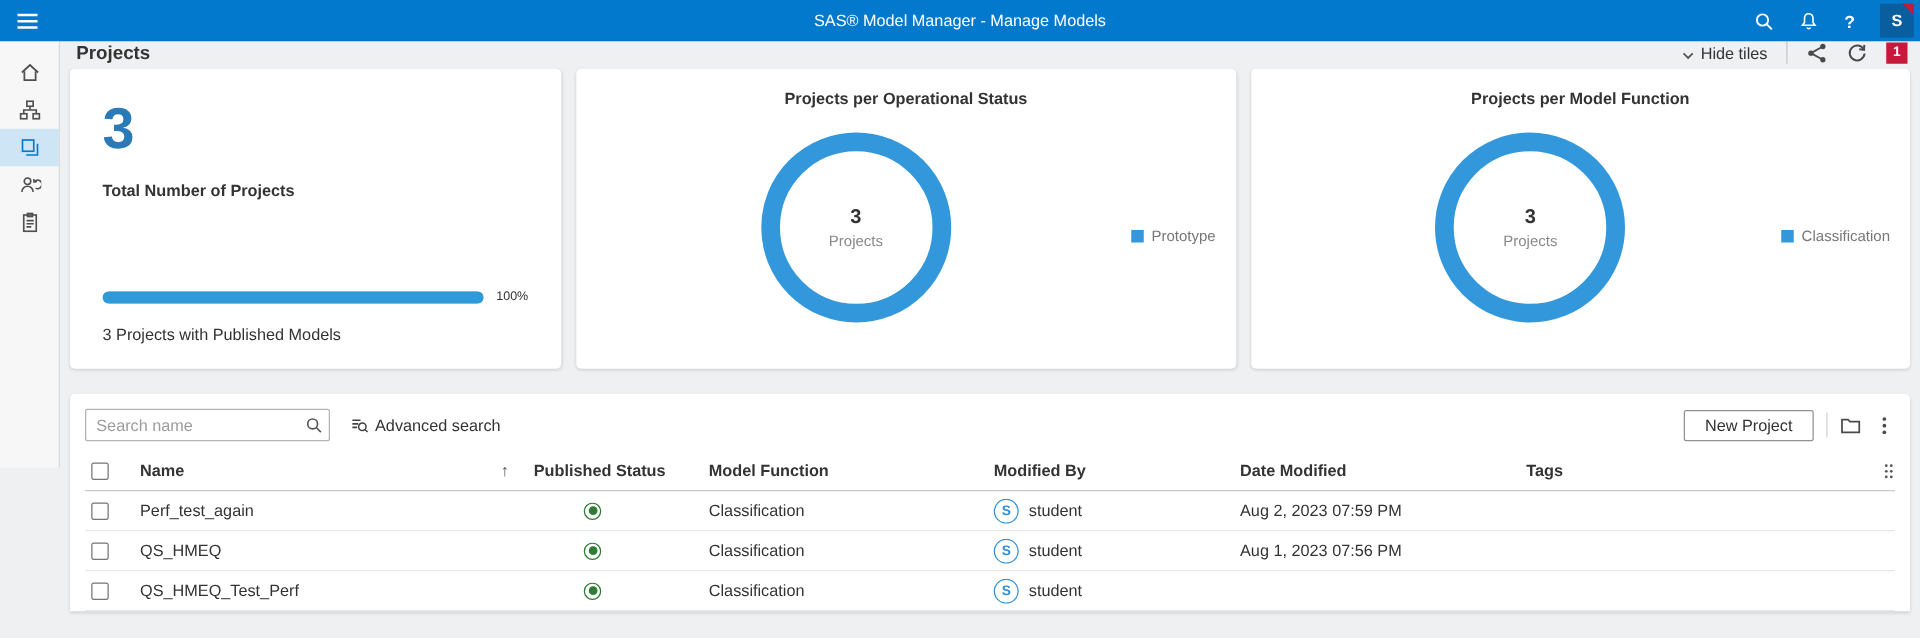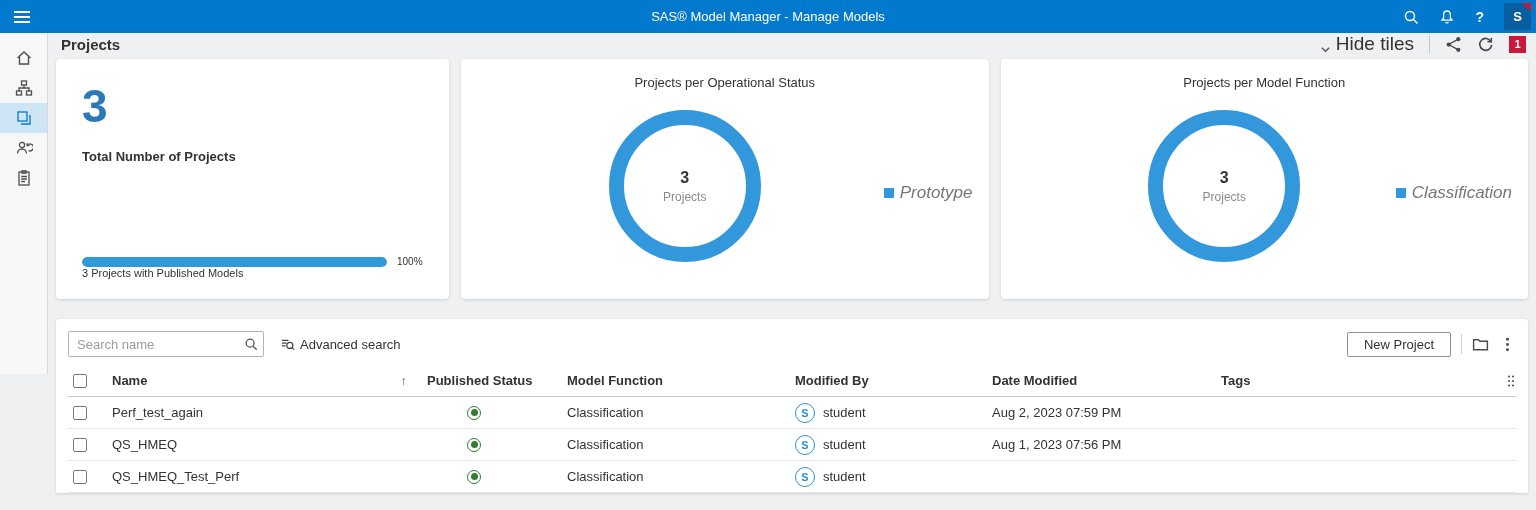--- a/index.html
+++ b/index.html
@@ -43,52 +43,52 @@
   }
   .sidebar-item.active { background:#cde5f5; color:#0379cd; }
   .sb-icon { width:18px; height:18px; }
 
   .main { flex:1; min-width:0; display:flex; flex-direction:column; }
 
   
   .page-header { height:46px; display:flex; align-items:center; padding:0 10px 0 13px; }
   .page-title { font-size:15px; font-weight:bold; }
   .ph-right { margin-left:auto; display:flex; align-items:center; gap:15px; }
-  .hide-tiles { display:flex; align-items:flex-end; gap:5px; font-size:19px; color:#333; cursor:pointer; }
+  .hide-tiles { display:flex; align-items:flex-end; gap:5px; font-size:13px; color:#333; cursor:pointer; }
   .ph-divider { width:1px; height:18px; background:#c6c6c6; }
   .ph-icon { width:17px; height:17px; color:#4a4a4a; cursor:pointer; }
   .alert-badge {
     min-width:17px; height:17px; background:#c8193c; color:#fff; font-size:11px; font-weight:bold;
     display:flex; align-items:center; justify-content:center; padding:0 4px; cursor:pointer;
   }
 
   
   .tiles { display:flex; gap:12px; padding:4px 8px 0; }
   .tile { background:#fff; border-radius:4px; box-shadow:0 1px 3px rgba(0,0,0,.14); height:240px; }
   .tile-kpi { flex:0 0 393px; padding:24px 26px 20px; display:flex; flex-direction:column; }
   .kpi-number { font-size:46px; font-weight:bold; color:#2a7ab8; line-height:1; }
   .kpi-title { font-size:13px; font-weight:bold; margin-top:20px; }
   .kpi-progress-row { margin-top:auto; display:flex; align-items:center; gap:10px; }
   .progress-track { width:305px; height:10px; border-radius:5px; background:#e3e3e3; overflow:hidden; flex:none; }
   .progress-fill { height:100%; background:#2f9ad9; border-radius:5px; }
   .kpi-progress-label { font-size:10px; }
-  .kpi-caption { font-size:11px; }
+  .kpi-caption { font-size:13px; margin-top:17px; }
 
   .tile-donut { flex:1; min-width:0; position:relative; padding:16px; }
-  .tile-title { text-align:center; font-size:13px; font-weight:normal; }
+  .tile-title { text-align:center; font-size:13px; font-weight:bold; }
   .donut {
     width:152px; height:152px; border:15px solid #3398db; border-radius:50%;
     margin:20px auto 0; transform:translateX(-40px);
     display:flex; flex-direction:column; align-items:center; justify-content:center;
   }
   .donut-value { font-size:16px; font-weight:bold; color:#333; }
   .donut-label { font-size:12px; color:#8a8a8a; margin-top:3px; }
   .legend {
     position:absolute; right:16px; top:56%; transform:translateY(-50%);
-    display:flex; align-items:center; gap:6px; font-size:17px; color:#777;font-style:italic;
+    display:flex; align-items:center; gap:6px; font-size:12px; color:#777;
   }
   .legend-swatch { width:10px; height:10px; background:#3398db; flex:none; }
 
   
   .table-card {
     margin:20px 8px 4px; background:#fff; border-radius:4px 4px 0 0;
     box-shadow:0 1px 3px rgba(0,0,0,.14); padding:12px 12px 0; flex:1;
   }
   .card-toolbar { display:flex; align-items:center; }
   .search-box { position:relative; width:196px; }

